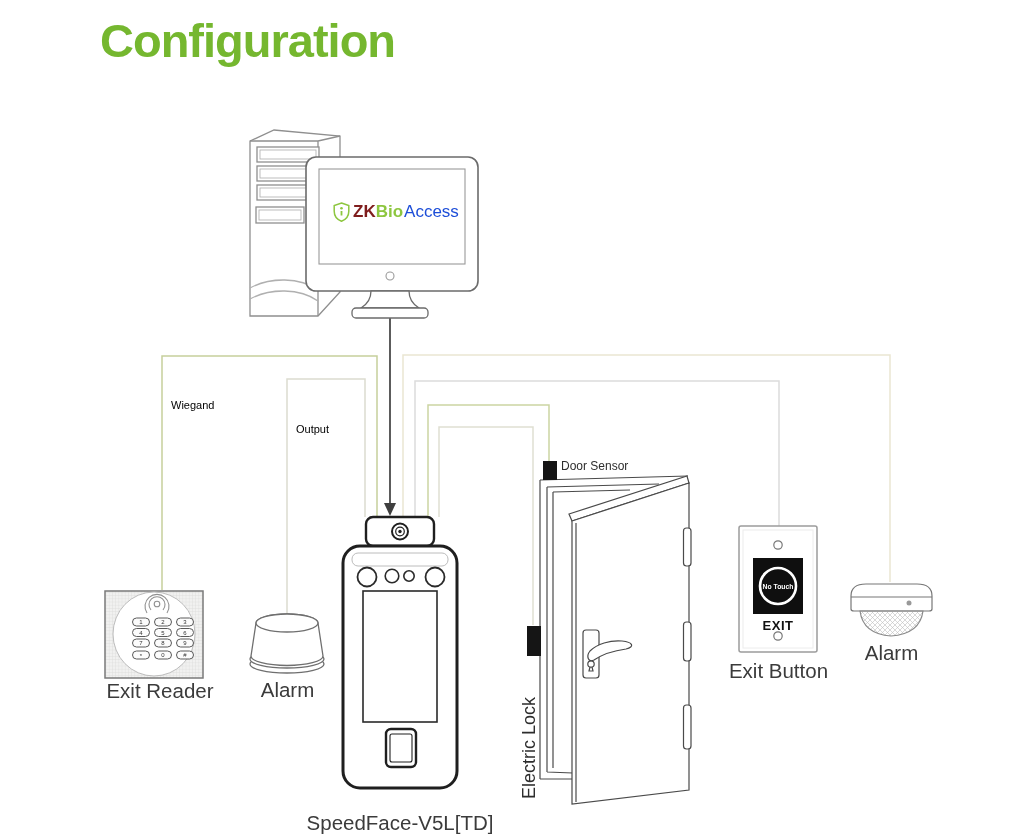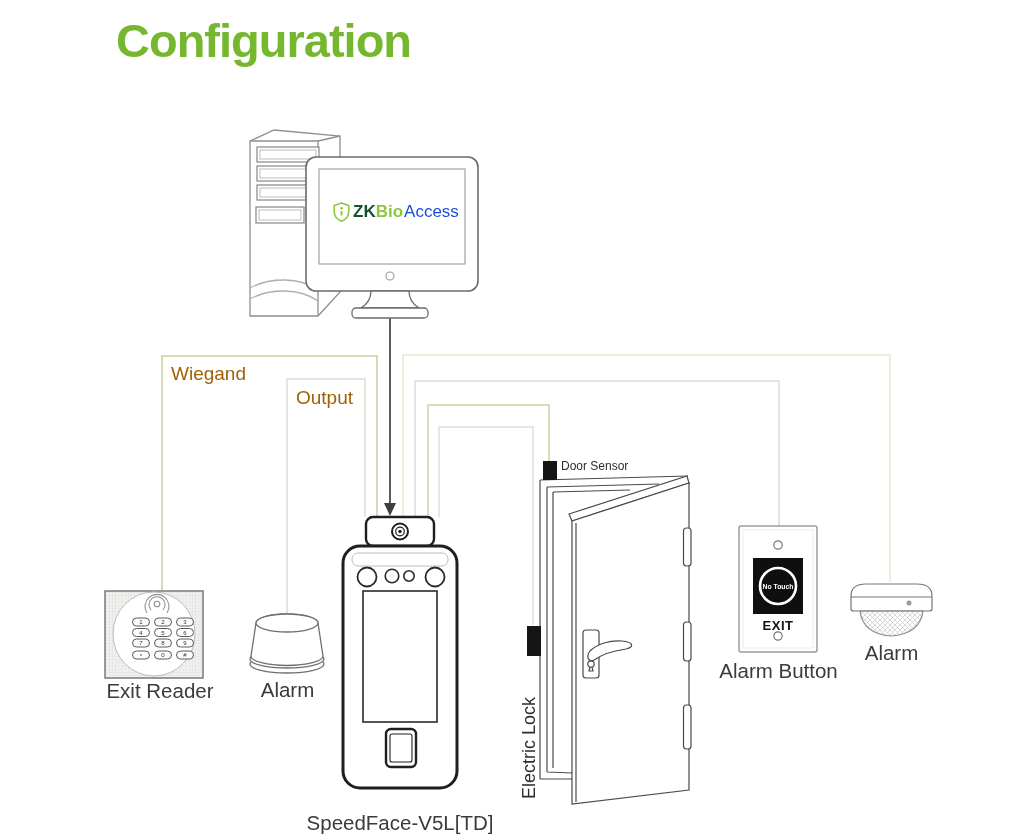--- a/index.html
+++ b/index.html
@@ -1,29 +1,29 @@
 <!DOCTYPE html>
 <html><head>
 <meta charset="utf-8">
 <style>
   html,body{margin:0;padding:0;background:#ffffff;}
   .canvas{position:relative;width:1024px;height:836px;background:#ffffff;overflow:hidden;
           font-family:"Liberation Sans",sans-serif;}
   .artwork{position:absolute;left:0;top:0;}
-  .title{position:absolute;left:116px;top:13px;font-size:47px;font-weight:bold;
+  .title{position:absolute;left:100px;top:13px;font-size:47px;font-weight:bold;
          color:#75b72f;letter-spacing:-1px;}
   .label{position:absolute;color:#3b3b3b;font-size:20.5px;white-space:nowrap;}
   .label.center{text-align:center;}
-  .wirelabel{position:absolute;font-size:19px;color:#a16207;white-space:nowrap;}
+  .wirelabel{position:absolute;font-size:11px;color:#000000;white-space:nowrap;margin-top:36px;}
   .doorsensor{position:absolute;left:561px;top:459px;font-size:12px;color:#2d2d2d;}
   .vlabel{position:absolute;left:519px;top:799px;width:150px;height:20px;font-size:18px;
           color:#2d2d2d;transform:rotate(-90deg);transform-origin:0 0;white-space:nowrap;}
   .logo{position:absolute;left:333px;top:202px;display:flex;align-items:center;
         font-size:17px;line-height:20px;}
-  .logo .zk{color:#14532d;font-weight:bold;margin-left:3px;}
+  .logo .zk{color:#7f1d1d;font-weight:bold;margin-left:3px;}
   .logo .bio{color:#8dc63f;font-weight:bold;}
   .logo .access{color:#1d4ed8;margin-left:1px;}
 </style>
 </head>
 <body>
 
 <div class="canvas">
 
   <svg class="artwork" width="1024" height="836" viewBox="0 0 1024 836">
     <defs>
@@ -185,15 +185,15 @@
 
   <div class="wirelabel" style="left:171px;top:363px;">Wiegand</div>
   <div class="wirelabel" style="left:296px;top:387px;text-align:right;">Output</div>
 
   <div class="doorsensor">Door Sensor</div>
   <div class="vlabel">Electric Lock</div>
 
   <div class="label center" style="left:98px;top:679px;width:124px;">Exit Reader</div>
   <div class="label center" style="left:245px;top:678px;width:85px;">Alarm</div>
   <div class="label center" style="left:305px;top:811px;width:190px;">SpeedFace-V5L[TD]</div>
-  <div class="label center" style="left:716px;top:659px;width:125px;">Alarm Button</div>
+  <div class="label center" style="left:716px;top:659px;width:125px;">Exit Button</div>
   <div class="label center" style="left:849px;top:641px;width:85px;">Alarm</div>
 </div>
 
 </body></html>

